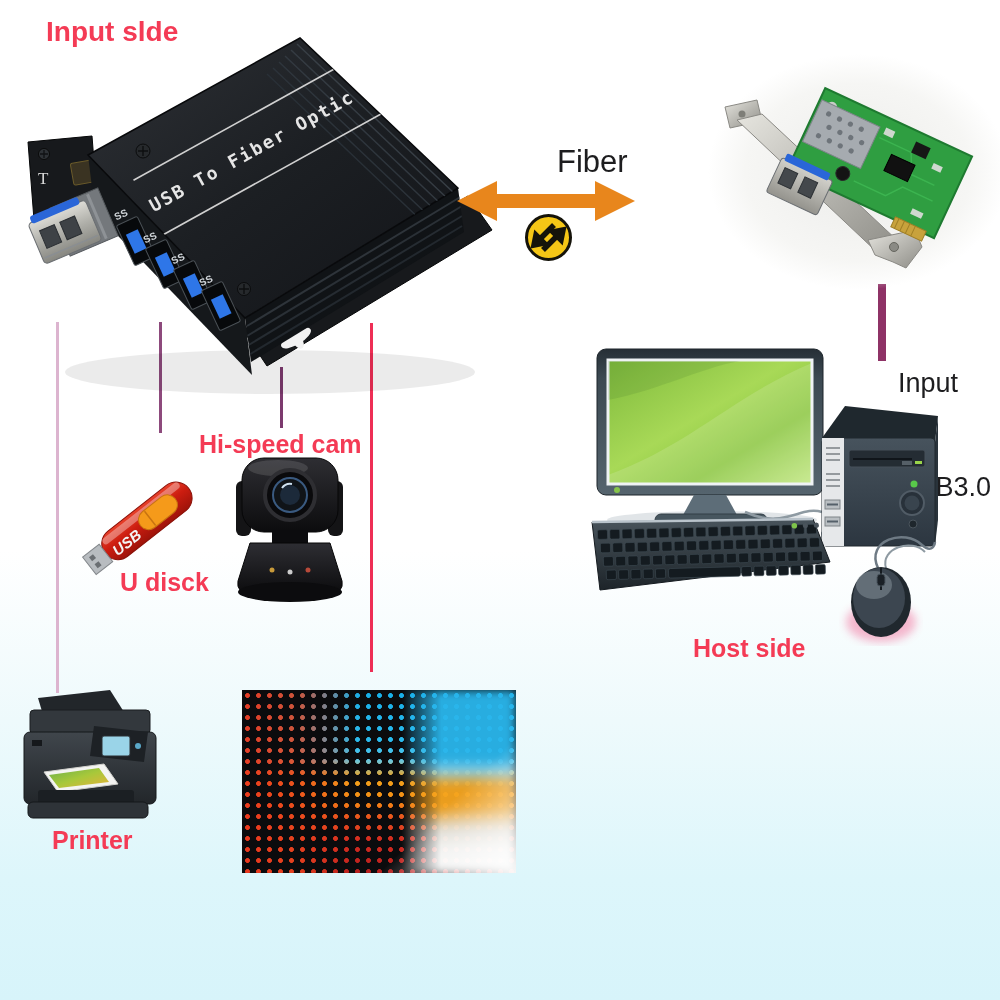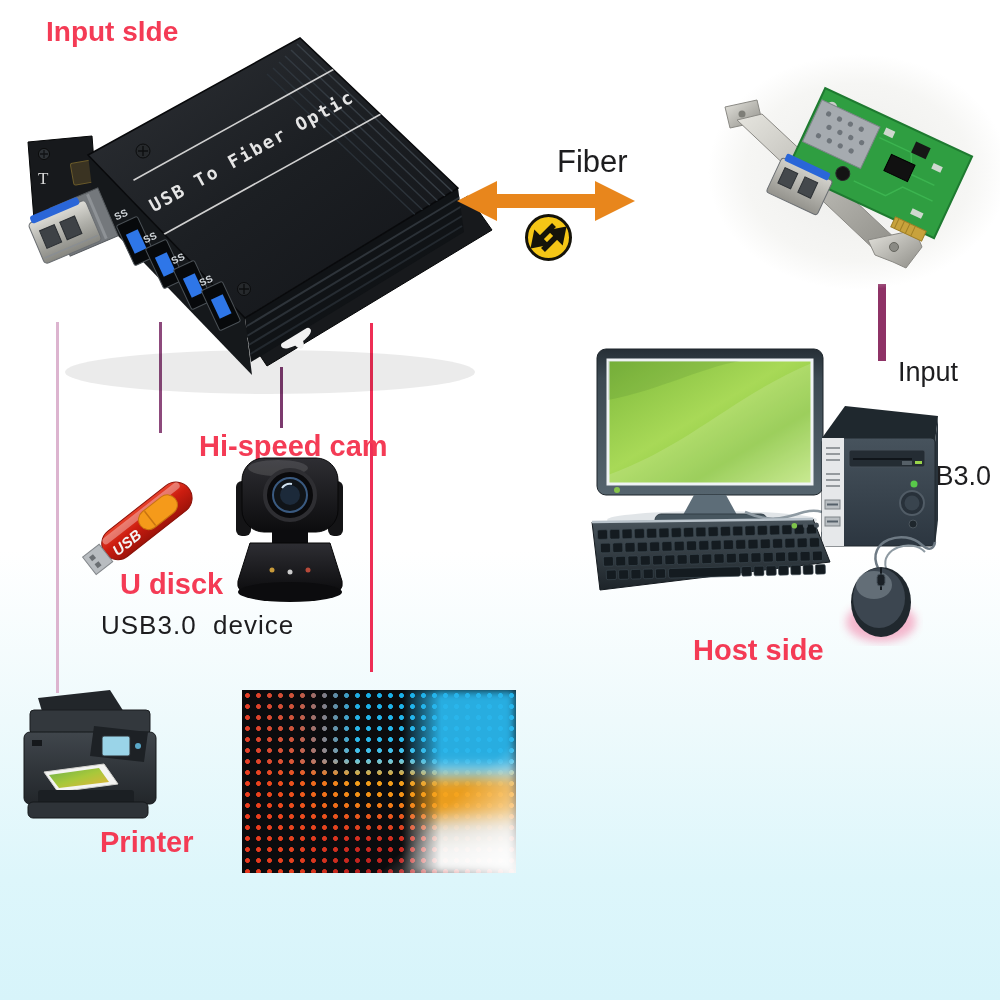--- a/index.html
+++ b/index.html
@@ -1,21 +1,21 @@
 <!DOCTYPE html>
 <html><head>
 <meta charset="utf-8">
 <style>
   html,body{margin:0;padding:0;}
   .stage{
     position:relative;width:1000px;height:1000px;overflow:hidden;
     font-family:"Liberation Sans",sans-serif;
     background:linear-gradient(180deg,#ffffff 0%,#ffffff 55%,#eefafc 72%,#ddf6fb 88%,#d7f4fa 100%);
   }
-  .lbl{position:absolute;font-weight:bold;color:#f43b55;font-size:29px;white-space:pre;}
+  .lbl{position:absolute;font-weight:bold;color:#f43b55;font-size:25px;white-space:pre;}
   .lbl-dark{position:absolute;font-weight:normal;color:#1d1d1f;font-size:27px;white-space:pre;}
   .vline{position:absolute;}
   svg{position:absolute;overflow:visible;}
   
   .led-wall{position:absolute;left:242px;top:690px;width:274px;height:183px;background:#0b0b0d;overflow:hidden;}
   .led-color{position:absolute;inset:0;
     background:
       linear-gradient(92deg, rgba(235,55,30,.97) 0%, rgba(235,70,30,.85) 20%, rgba(235,70,30,0) 42%),
       linear-gradient(180deg,#17aee8 0%,#2cbcee 30%,#62c8e8 38%,#f2a21c 48%,#f58d14 60%,#e8531e 70%,#d42b20 82%,#b81f1e 100%);
     -webkit-mask-image:radial-gradient(circle 2.6px at 5.5px 5.5px,#000 2.1px,transparent 2.8px);
@@ -224,21 +224,21 @@
     </g>
 
     <g transform="rotate(25 800 190)">
       <rect x="770" y="168" width="56" height="38" rx="3" fill="url(#lcGrad)" stroke="#6a6e72"></rect>
       <rect x="773" y="162" width="48" height="8" rx="2" fill="#2a66d8"></rect>
       <rect x="777" y="176" width="14" height="17" fill="#44484c" stroke="#2e3236"></rect>
       <rect x="799" y="176" width="14" height="17" fill="#44484c" stroke="#2e3236"></rect>
     </g>
   </svg>
 
-  <div class="lbl-dark" style="left:898px;top:286px;font-size:27px;line-height:1.28;">
+  <div class="lbl-dark" style="left:898px;top:297px;font-size:27px;line-height:1.28;">
     <div>Input</div>
     <div>USB3.0</div>
   </div>
 
   <svg style="left:583px;top:333px;" width="365" height="320" viewBox="583 333 365 320">
     <defs>
       <linearGradient id="bezel" x1="0" y1="0" x2="0" y2="1">
         <stop offset="0" stop-color="#262f36"></stop>
           <stop offset=".2" stop-color="#3c4952"></stop>
           <stop offset="1" stop-color="#55646e"></stop>
@@ -433,21 +433,20 @@
     <path d="M282,488 a10,10 0 0 1 10,-4" stroke="#cfe2f2" stroke-width="2" fill="none"></path>
     <rect x="272" y="530" width="36" height="13" fill="#0c0c0e"></rect>
     <path d="M250,543 h80 l12,38 q2,12 -12,12 h-80 q-14,0 -12,-12 Z" fill="url(#camG)" stroke="#060607"></path>
     <ellipse cx="290" cy="592" rx="52" ry="10" fill="#0c0c0e"></ellipse>
     <circle cx="272" cy="570" r="2.5" fill="#c89a3a"></circle>
       <circle cx="290" cy="572" r="2.5" fill="#cccccc"></circle>
       <circle cx="308" cy="570" r="2.5" fill="#b84a3a"></circle>
   </svg>
 
   <div class="lbl" style="left:120px;top:568px;">U disck</div>
-  <div class="lbl-dark" style="left:101px;top:610px;font-size:26px;letter-spacing:1px;">USB3.0  device</div>
 
   <div class="lbl" style="left:693px;top:634px;">Host side</div>
 
   <svg style="left:10px;top:688px;" width="160" height="142" viewBox="10 688 160 142">
     <defs>
       <linearGradient id="prG" x1="0" y1="0" x2="0" y2="1">
         <stop offset="0" stop-color="#40464c"></stop>
           <stop offset="1" stop-color="#22262a"></stop>
       </linearGradient>
       <linearGradient id="photoG" x1="0" y1="0" x2="1" y2="1">
@@ -461,21 +460,21 @@
     <rect x="24" y="732" width="132" height="72" rx="6" fill="url(#prG)" stroke="#15181b"></rect>
     <polygon points="94,726 148,732 144,762 90,756" fill="#1d2125"></polygon>
     <rect x="102" y="736" width="28" height="20" rx="2" fill="#9ad4e8" stroke="#2a2e32"></rect>
     <circle cx="138" cy="746" r="3" fill="#5aa8c8"></circle>
     <polygon points="44,772 104,764 118,784 58,792" fill="#f4f4f2" stroke="#d0d0cc"></polygon>
     <polygon points="49,775 99,768 109,782 59,788" fill="url(#photoG)"></polygon>
     <rect x="38" y="790" width="96" height="14" rx="3" fill="#1b1f23"></rect>
     <rect x="28" y="802" width="120" height="16" rx="5" fill="#2e3338" stroke="#15181b"></rect>
     <rect x="32" y="740" width="10" height="6" fill="#15181b"></rect>
   </svg>
-  <div class="lbl" style="left:52px;top:826px;margin-left:48px;">Printer</div>
+  <div class="lbl" style="left:52px;top:826px;">Printer</div>
 
   <div class="led-wall">
     <div class="led-color"></div>
     <div class="led-blur"></div>
     <div class="led-fade"></div>
   </div>
 
   <div class="lbl" style="left:46px;top:16px;font-size:28px;">Input slde</div>
 
 </div>

